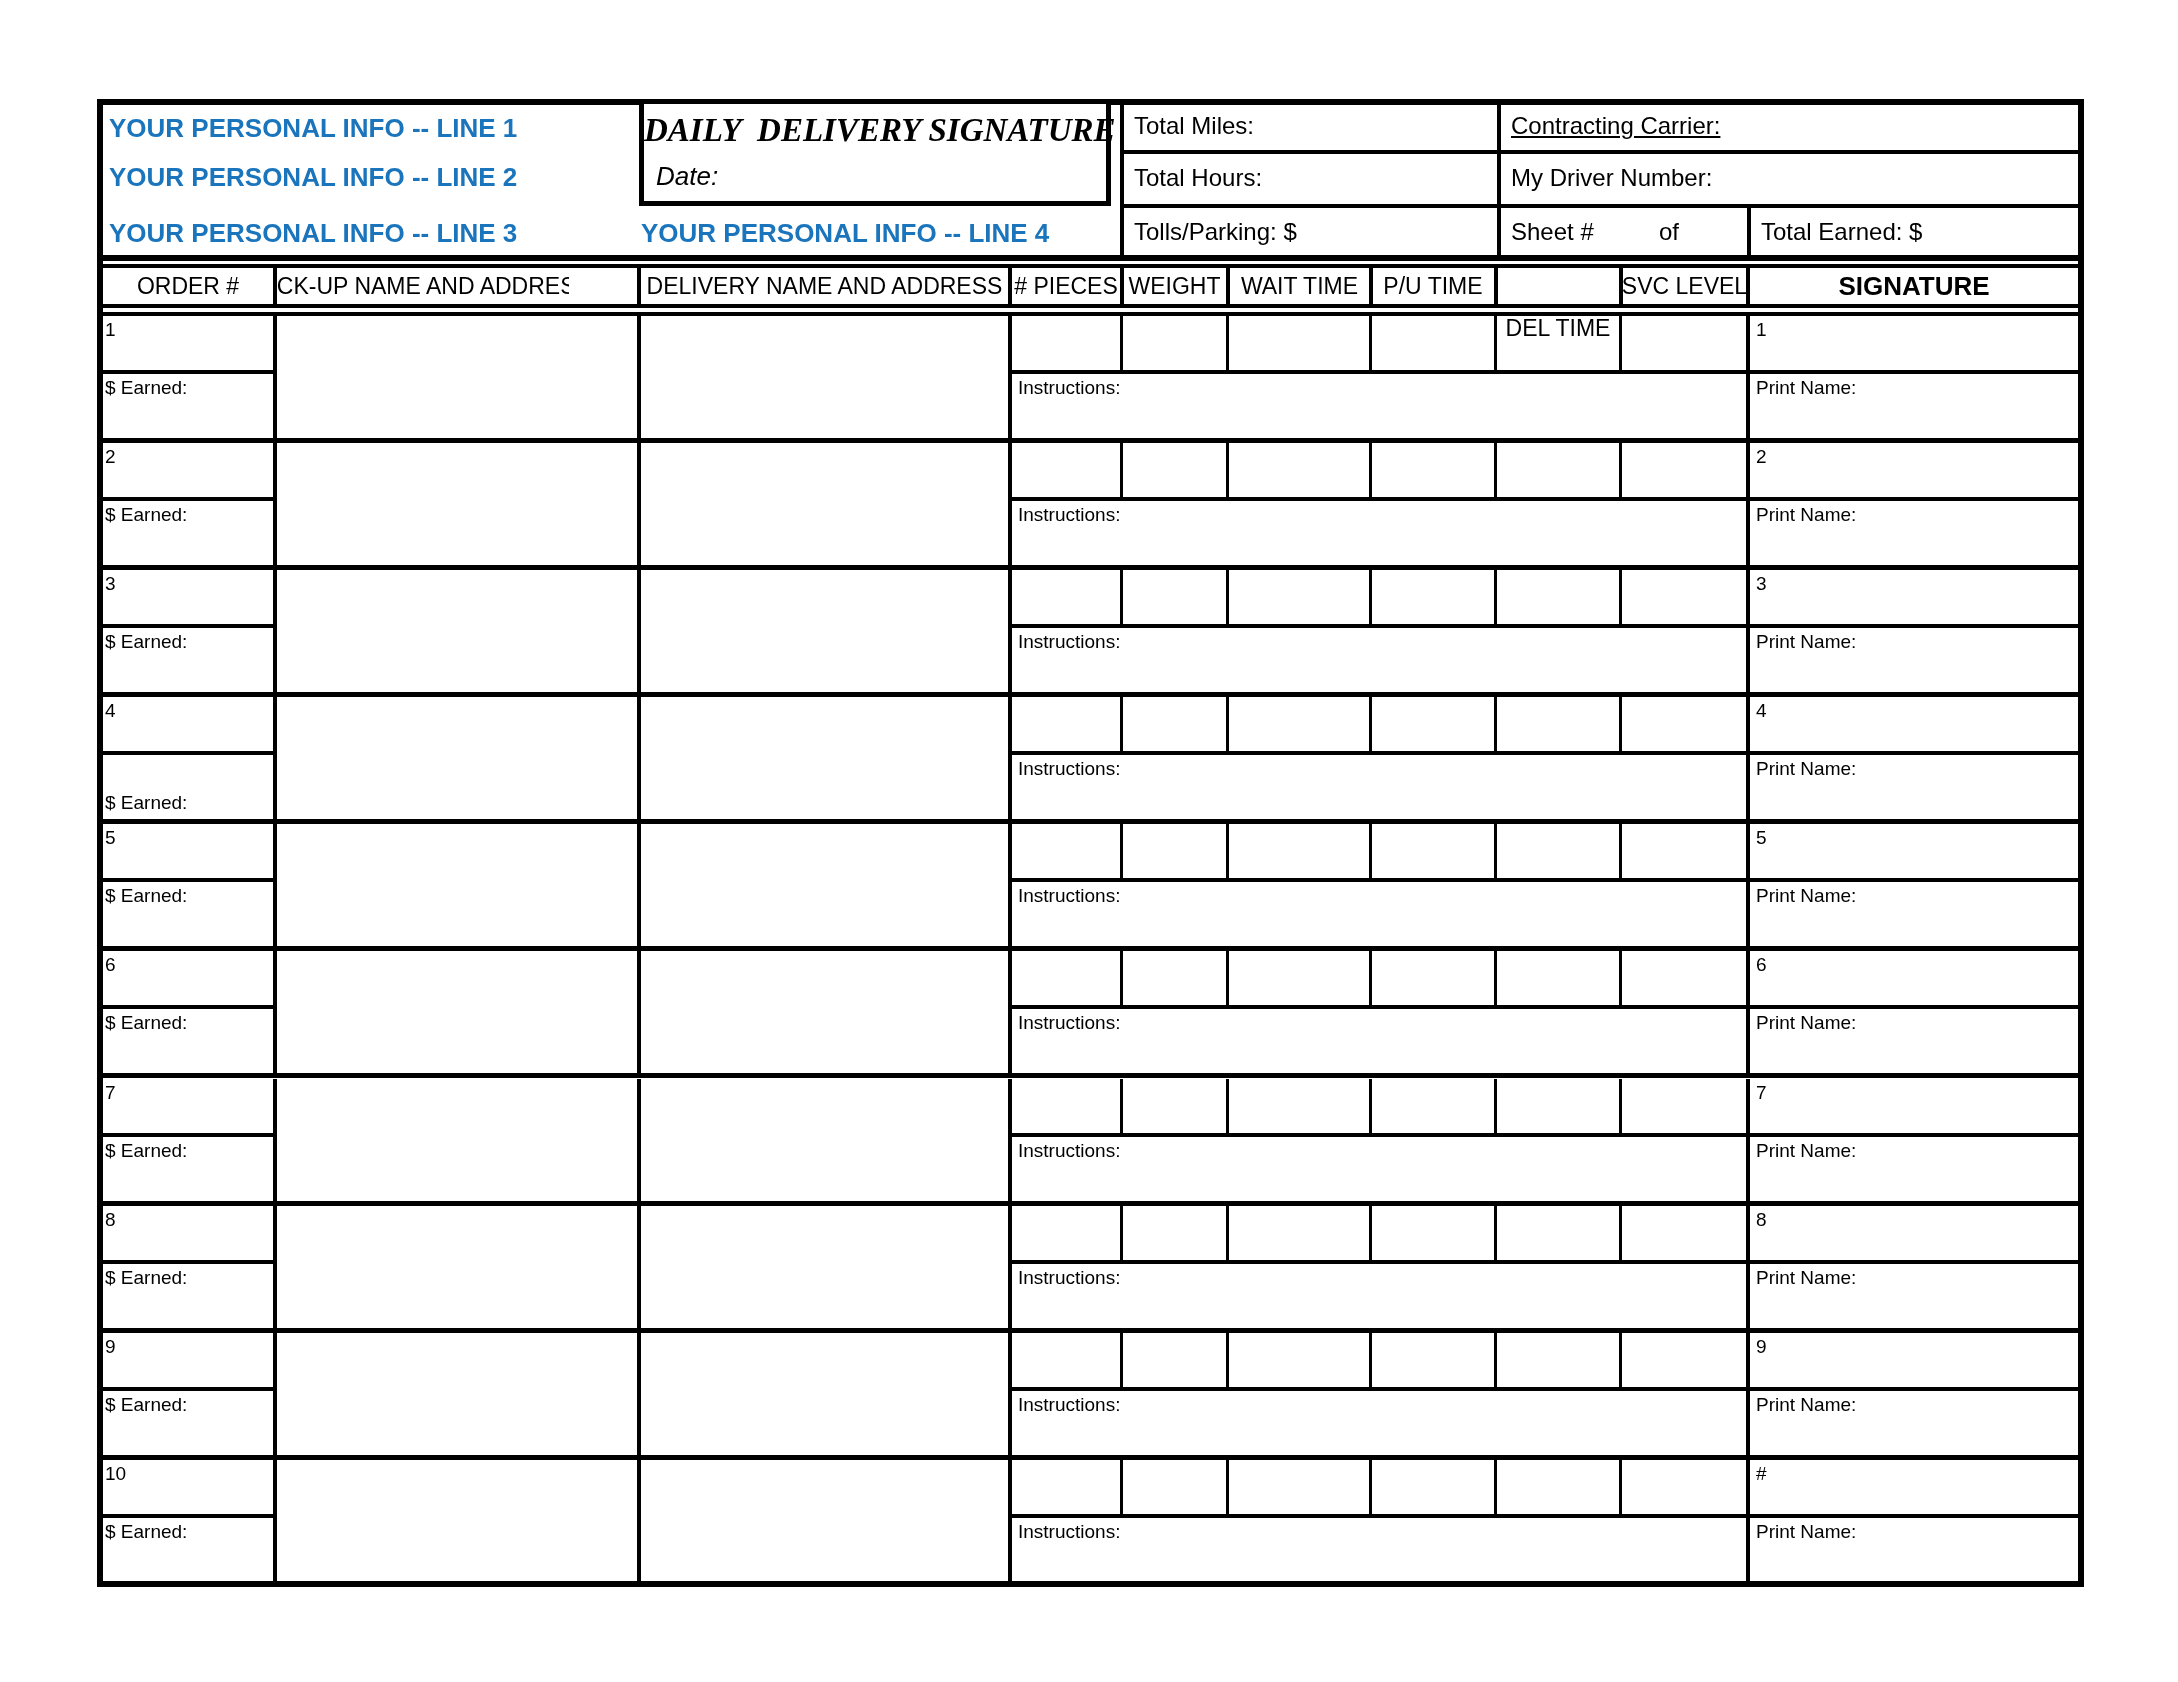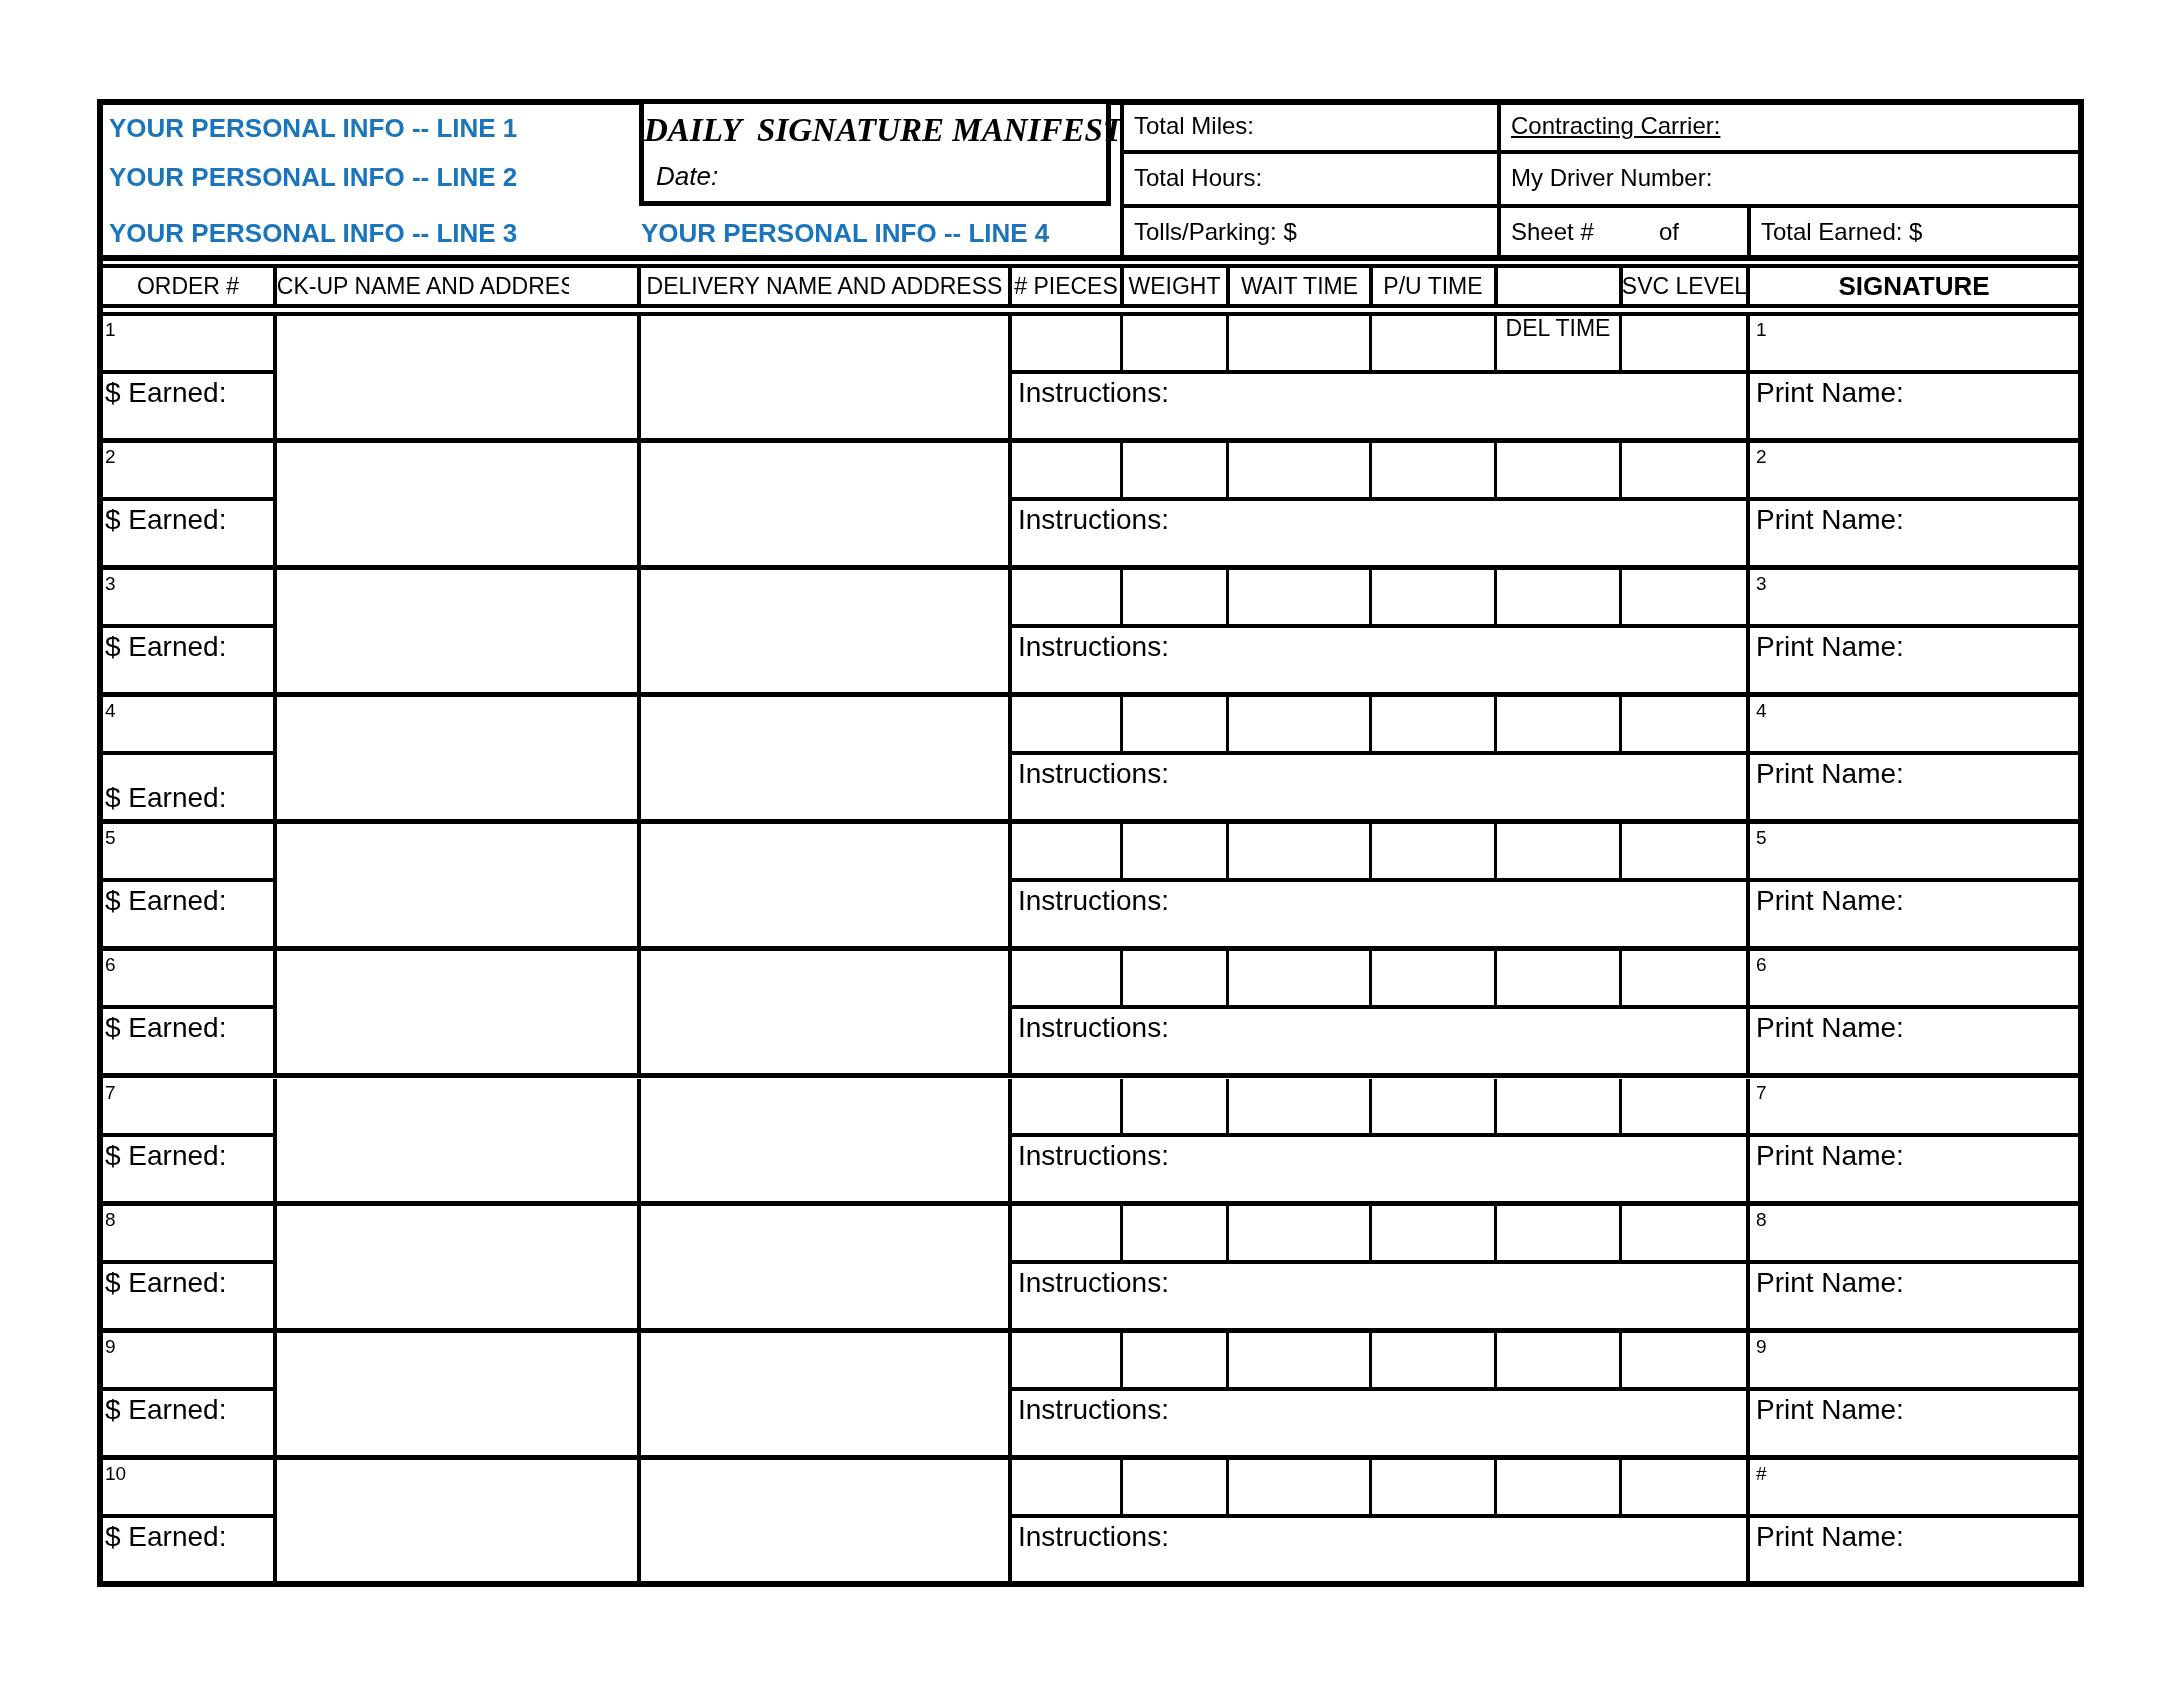--- a/index.html
+++ b/index.html
@@ -34,21 +34,21 @@
 
   
   .row{position:absolute;left:0;width:1987px;height:127px;}
   .vl{position:absolute;top:0;bottom:0;width:4px;background:#000;}
   .v-c1{left:176px;} .v-c2{left:540px;} .v-c3{left:911px;} .v-c9{left:1649px;}
   .vm{position:absolute;top:0;height:54px;width:3px;background:#000;}
   .v-m1{left:1023px;} .v-m2{left:1129px;} .v-m3{left:1272px;} .v-m4{left:1397px;} .v-m5{left:1522px;}
   .hs{position:absolute;top:54px;height:4px;background:#000;}
   .hs-order{left:0;width:178px;} .hs-mid{left:911px;width:743px;} .hs-sig{left:1649px;width:338px;}
   .rowsep{position:absolute;left:0;bottom:0;width:100%;height:5px;background:#000;}
-  .lbl{position:absolute;font-size:28px;white-space:nowrap;}
+  .lbl{position:absolute;font-size:19px;white-space:nowrap;}
   .order-no{left:8px;top:3px;font-size:19px;}
   .earned{left:8px;top:61px;}
   .earned-bottom .earned{top:auto;bottom:10px;}
   .instructions{left:921px;top:61px;}
   .sig-no{left:1659px;top:3px;font-size:19px;}
   .printname{left:1659px;top:61px;}
   .cell{position:absolute;top:0;background:transparent;}
   .cell-pickup{left:180px;width:359px;height:100%;}
   .cell-delivery{left:544px;width:367px;height:100%;}
   .cell-pieces{left:915px;width:108px;height:54px;}
@@ -71,21 +71,21 @@
     <div class="ln" style="left:0;top:1482px;width:1987px;height:6px;"></div>
     <div class="ln" style="left:0;top:0;width:6px;height:1488px;"></div>
     <div class="ln" style="left:1981px;top:0;width:6px;height:1488px;"></div>
 
     <div class="blue p1">YOUR PERSONAL INFO -- LINE 1</div>
     <div class="blue p2">YOUR PERSONAL INFO -- LINE 2</div>
     <div class="blue p3">YOUR PERSONAL INFO -- LINE 3</div>
     <div class="blue p4">YOUR PERSONAL INFO -- LINE 4</div>
 
     <div class="daily-box">
-      <span class="daily-title">DAILY  SIGNATURE MANIFEST</span>
+      <span class="daily-title">DAILY  DELIVERY SIGNATURE</span>
       <span class="date-lbl">Date:</span>
     </div>
 
     <div class="hlbl tm">Total Miles:</div>
     <div class="hlbl th">Total Hours:</div>
     <div class="hlbl tp">Tolls/Parking: $</div>
     <div class="hlbl cc">Contracting Carrier:</div>
     <div class="hlbl dn">My Driver Number:</div>
     <div class="hlbl sh">Sheet #</div>
     <div class="hlbl of">of</div>

